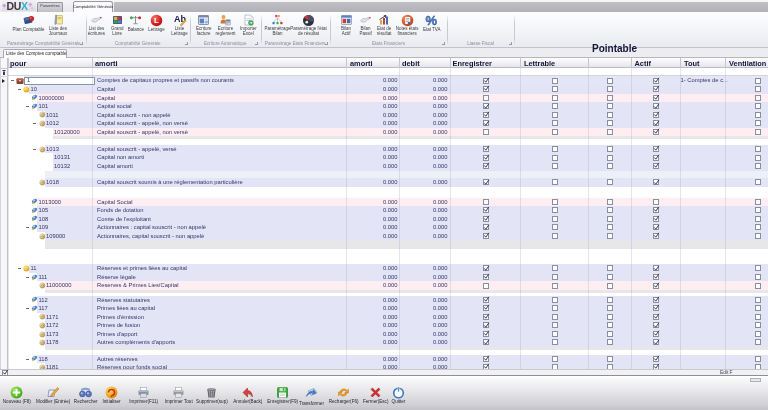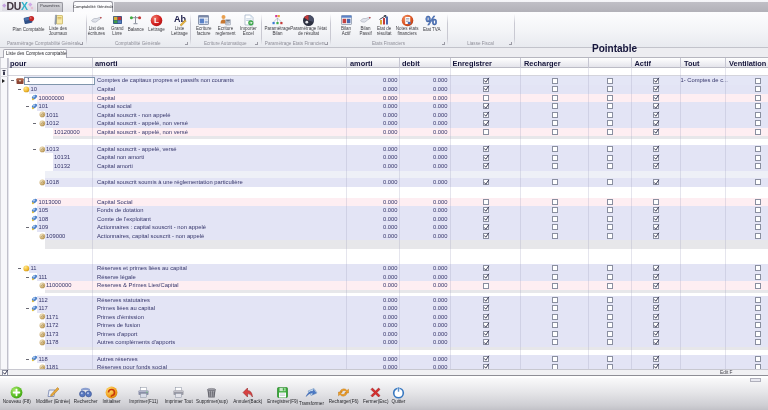--- a/index.html
+++ b/index.html
@@ -231,21 +231,21 @@
 
 <div class="a" style="left:0;top:48px;width:768px;height:10px;background:#ededf1;border-bottom:1px solid #b6b6bf"></div>
 <div class="a" style="left:2.5px;top:48.5px;width:64px;height:9.5px;background:#fdfdfe;border:1px solid #a8a8b2;border-bottom:none;border-radius:2px 2px 0 0"></div>
 <div class="a" style="left:6px;top:50.8px;font-size:4.6px;color:#2a2a30;white-space:nowrap">Liste des Comptes comptable</div>
 <div class="a" style="left:0;top:58px;width:768px;height:10px;background:linear-gradient(#ffffff,#f0f0f4 55%,#e4e4eb);border-bottom:1px solid #bcbcc6"></div>
 <div class="a" style="left:10px;top:59px;font-size:7.4px;font-weight:bold;color:#16163c;white-space:nowrap">pour</div>
 <div class="a" style="left:95px;top:59px;font-size:7.4px;font-weight:bold;color:#16163c;white-space:nowrap">amorti</div>
 <div class="a" style="left:350px;top:59px;font-size:7.4px;font-weight:bold;color:#16163c;white-space:nowrap">amorti</div>
 <div class="a" style="left:402px;top:59px;font-size:7.4px;font-weight:bold;color:#16163c;white-space:nowrap">debit</div>
 <div class="a" style="left:452.5px;top:59px;font-size:7.4px;font-weight:bold;color:#16163c;white-space:nowrap">Enregistrer</div>
-<div class="a" style="left:524px;top:59px;font-size:7.4px;font-weight:bold;color:#16163c;white-space:nowrap">Recharger</div>
+<div class="a" style="left:524px;top:59px;font-size:7.4px;font-weight:bold;color:#16163c;white-space:nowrap">Lettrable</div>
 <div class="a" style="left:592px;top:43px;font-size:10px;font-weight:bold;color:#16163c;white-space:nowrap">Pointable</div>
 <div class="a" style="left:634.5px;top:59px;font-size:7.4px;font-weight:bold;color:#16163c;white-space:nowrap">Actif</div>
 <div class="a" style="left:684px;top:59px;font-size:7.4px;font-weight:bold;color:#16163c;white-space:nowrap">Tout</div>
 <div class="a" style="left:729px;top:59px;font-size:7.4px;font-weight:bold;color:#16163c;white-space:nowrap">Ventilation</div>
 <div class="a glh" style="left:8px;top:58px;height:10px"></div>
 <div class="a glh" style="left:92px;top:58px;height:10px"></div>
 <div class="a glh" style="left:346px;top:58px;height:10px"></div>
 <div class="a glh" style="left:399px;top:58px;height:10px"></div>
 <div class="a glh" style="left:449.5px;top:58px;height:10px"></div>
 <div class="a glh" style="left:520px;top:58px;height:10px"></div>

